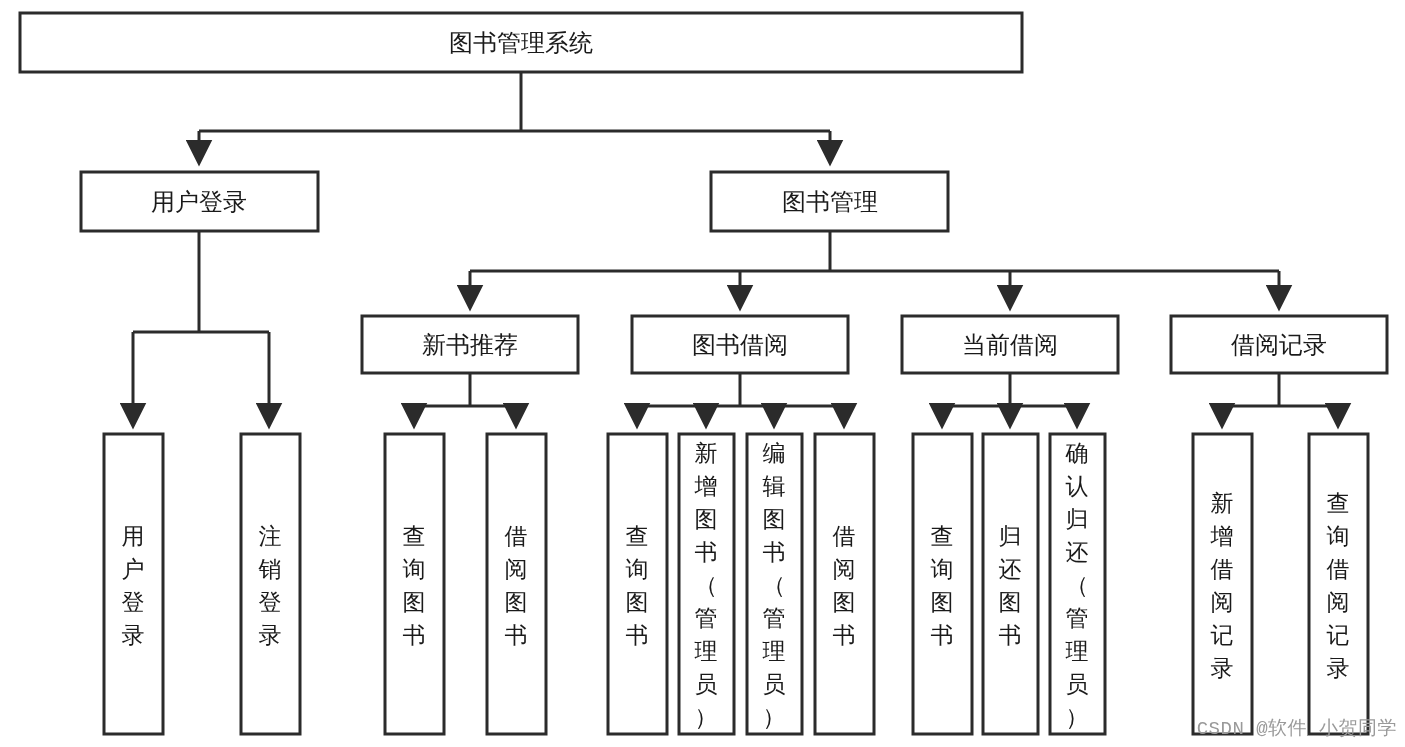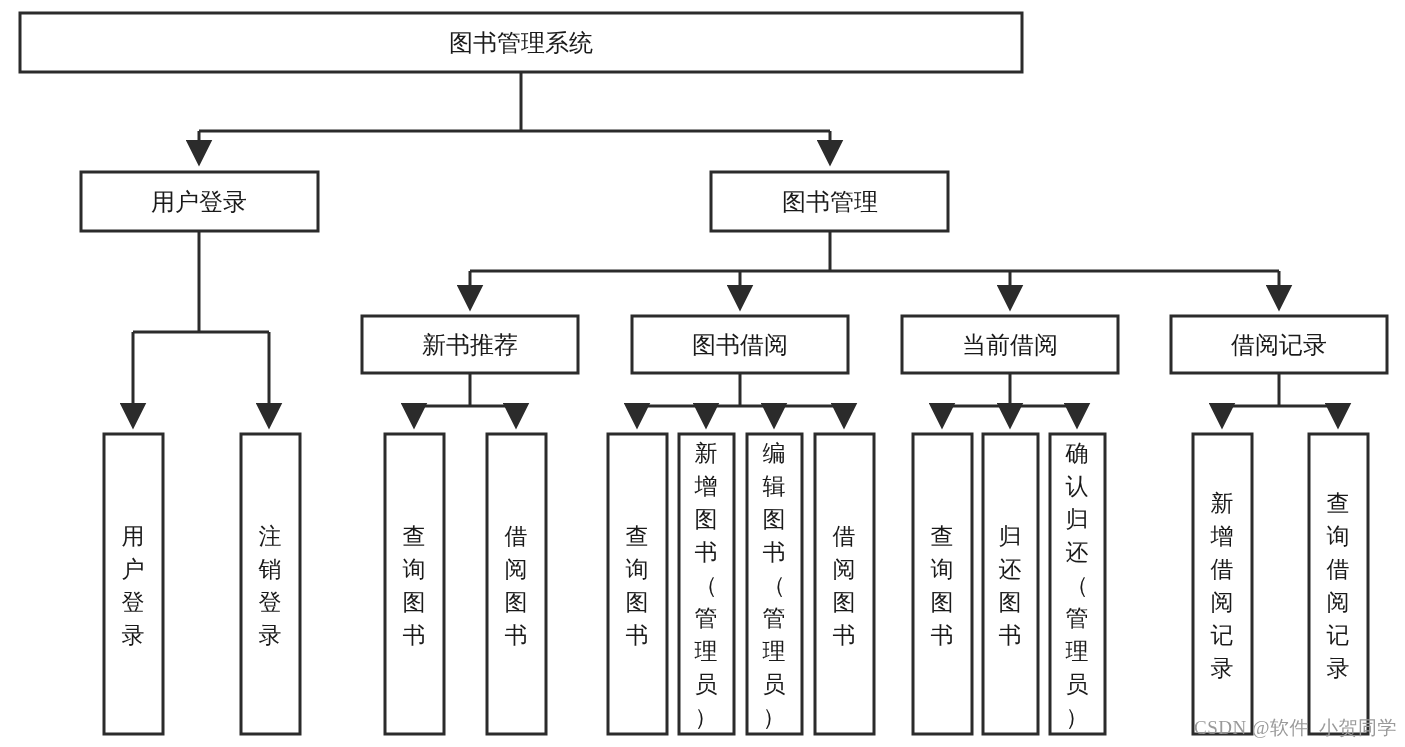--- a/index.html
+++ b/index.html
@@ -49,21 +49,21 @@
     stroke-width: 3;
     fill: none;
   }
   .arrow-head {
     fill: #2b2b2b;
   }
   .watermark {
     position: absolute;
     right: 8px;
     bottom: 6px;
-    font-family: Liberation Serif, serif;
+    font-family: Liberation Mono, monospace;
     font-size: 19px;
     color: #9a9a9a;
     white-space: nowrap;
     letter-spacing: 0.5px;
   }
 </style>
 </head>
 <body>
 
 <div id="diagram-root">

